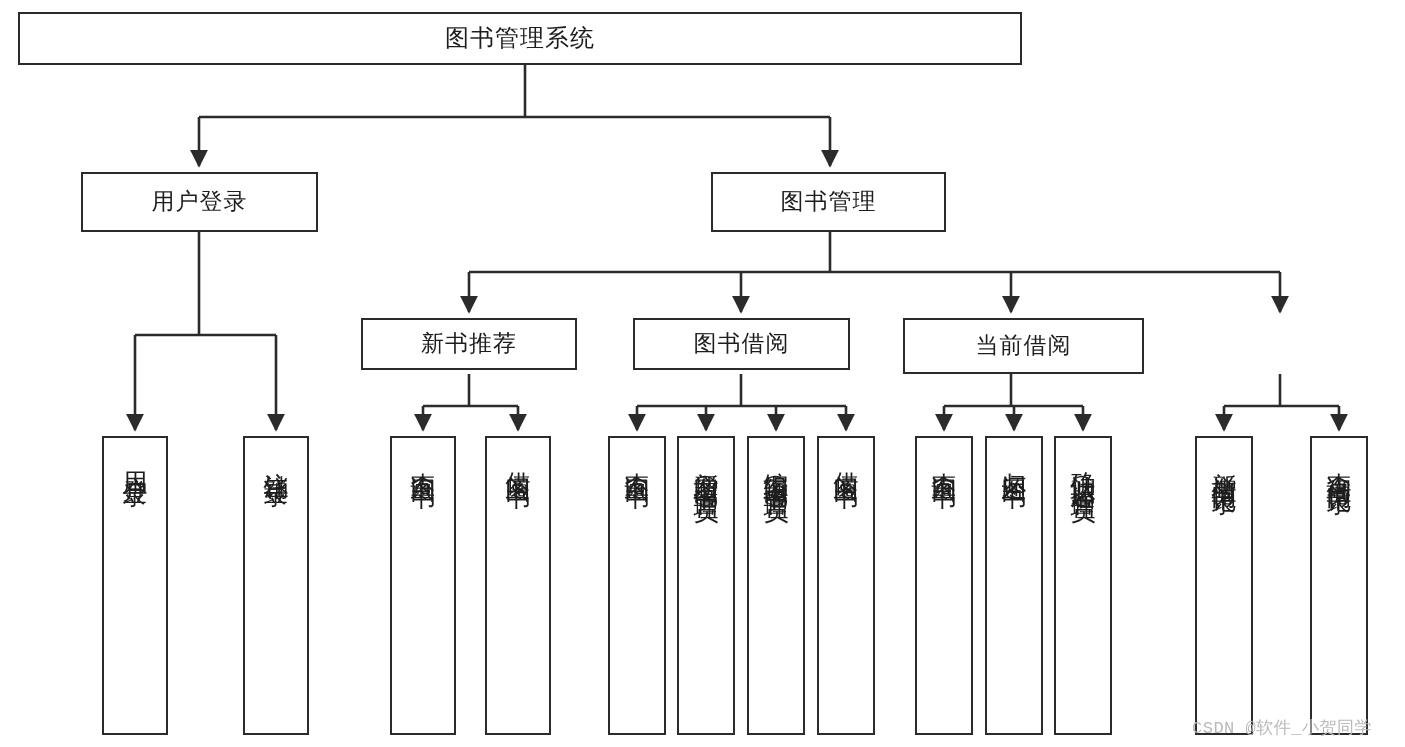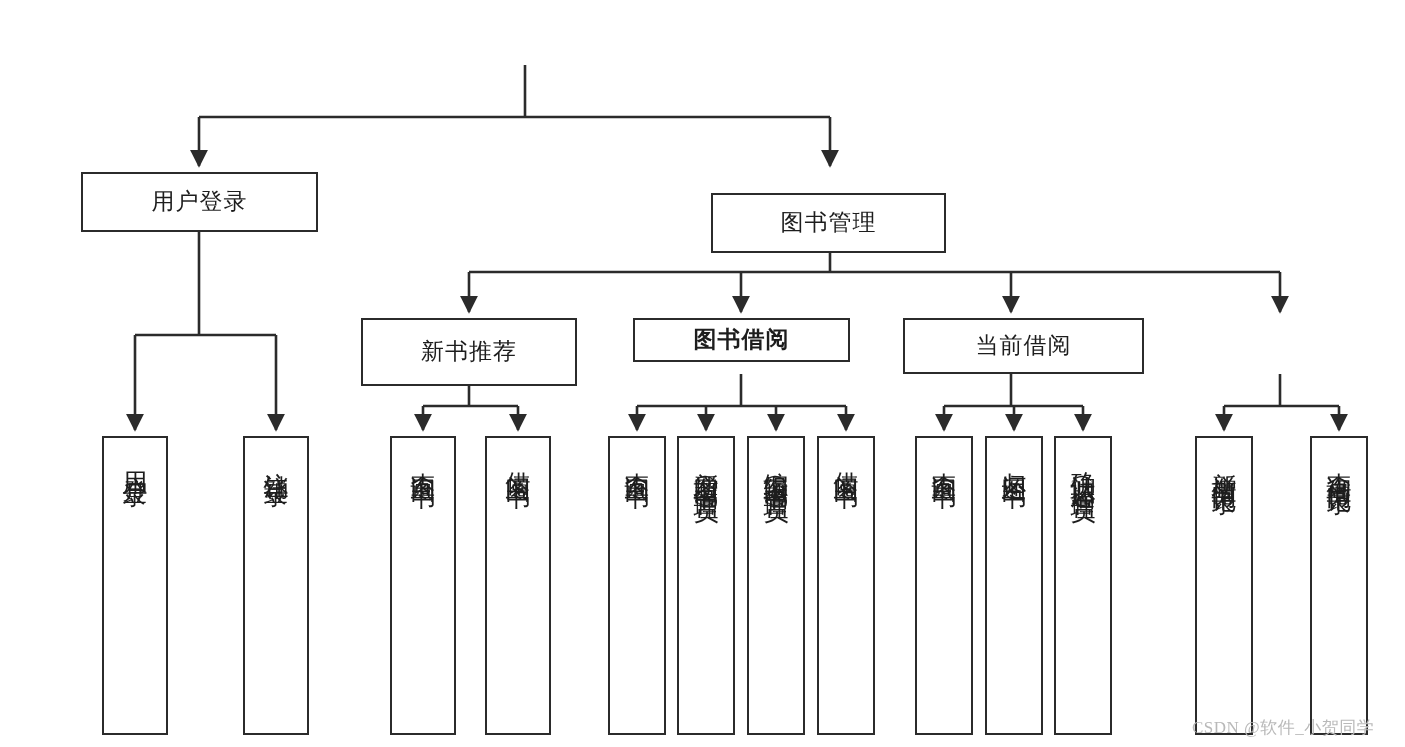--- a/index.html
+++ b/index.html
@@ -66,21 +66,21 @@
     line-height: 1;
     white-space: nowrap;
   }
   .watermark {
     position: absolute;
     font-size: 17px;
     color: #b9b9b9;
     letter-spacing: 0.5px;
     white-space: nowrap;
     z-index: 5;
-    font-family: Liberation Serif, serif;
+    font-family: Liberation Mono, monospace;
   }
 </style>
 </head>
 <body>
 
 <div id="canvas" style="background: rgb(255, 255, 255);">
 
   <svg id="edges" viewBox="0 0 1405 747" xmlns="http://www.w3.org/2000/svg">
     <defs>
       <marker id="arrow" viewBox="0 0 10 10" refX="9" refY="5" markerWidth="7" markerHeight="7" orient="auto-start-reverse">
@@ -124,32 +124,35 @@
       <path d="M 1014 406 L 1014 430" marker-end="url(#arrow)"></path>
       <path d="M 1083 406 L 1083 430" marker-end="url(#arrow)"></path>
 
       <path d="M 1280 374 L 1280 406"></path>
       <path d="M 1224 406 L 1339 406"></path>
       <path d="M 1224 406 L 1224 430" marker-end="url(#arrow)"></path>
       <path d="M 1339 406 L 1339 430" marker-end="url(#arrow)"></path>
     </g>
   </svg>
 
+  <div class="node horiz root" id="node-root" style="left: 18px; top: 12px; width: 1004px; height: 53px;">
+    <span class="label">图书管理系统</span>
+  </div>
 
   <div class="node horiz" id="node-user-login" style="left: 81px; top: 172px; width: 237px; height: 60px;">
     <span class="label">用户登录</span>
   </div>
-  <div class="node horiz" id="node-book-manage" style="left: 711px; top: 172px; width: 235px; height: 60px; margin-top: 21px;">
+  <div class="node horiz" id="node-book-manage" style="left: 711px; top: 172px; width: 235px; height: 60px;">
     <span class="label">图书管理</span>
   </div>
 
-  <div class="node horiz" id="node-new-book-recommend" style="left: 361px; top: 318px; width: 216px; height: 68px;">
+  <div class="node horiz" id="node-new-book-recommend" style="left: 361px; top: 318px; width: 216px; height: 52px;">
     <span class="label">新书推荐</span>
   </div>
-  <div class="node horiz" id="node-book-borrow" style="left: 633px; top: 318px; width: 217px; height: 44px; font-weight: bold;">
+  <div class="node horiz" id="node-book-borrow" style="left: 633px; top: 318px; width: 217px; height: 52px;">
     <span class="label">图书借阅</span>
   </div>
   <div class="node horiz" id="node-current-borrow" style="left: 903px; top: 318px; width: 241px; height: 56px;">
     <span class="label">当前借阅</span>
   </div>
 
   <div class="node vert" id="node-leaf-user-login" style="left: 102px; top: 436px; width: 66px; height: 299px;">
     <span class="label">用户登录</span>
   </div>
   <div class="node vert" id="node-leaf-user-logout" style="left: 243px; top: 436px; width: 66px; height: 299px;">

